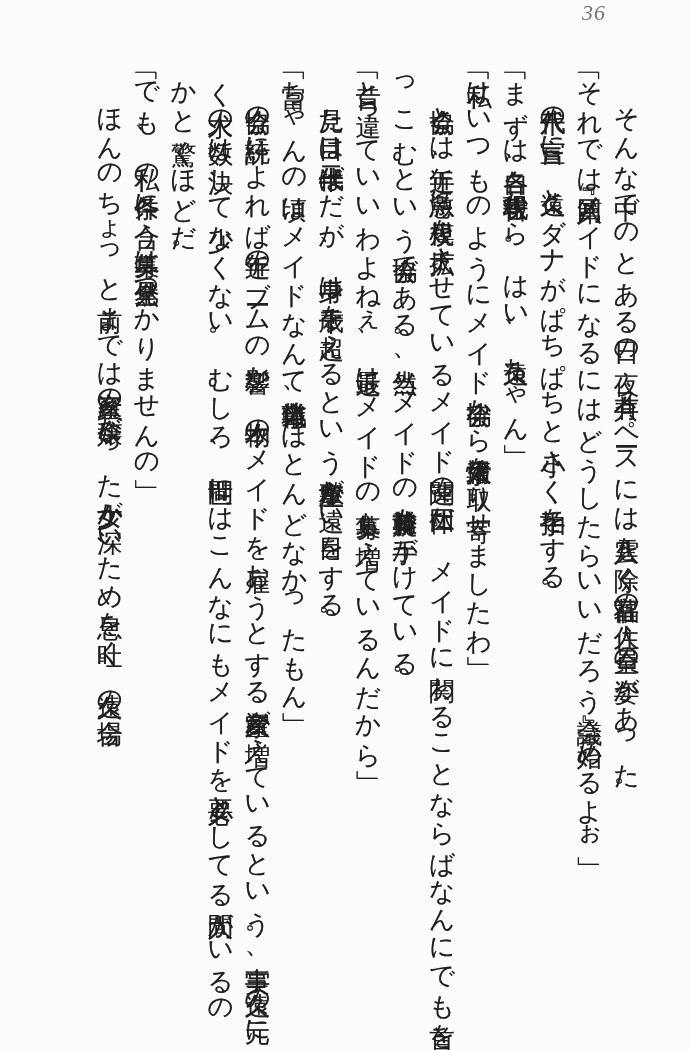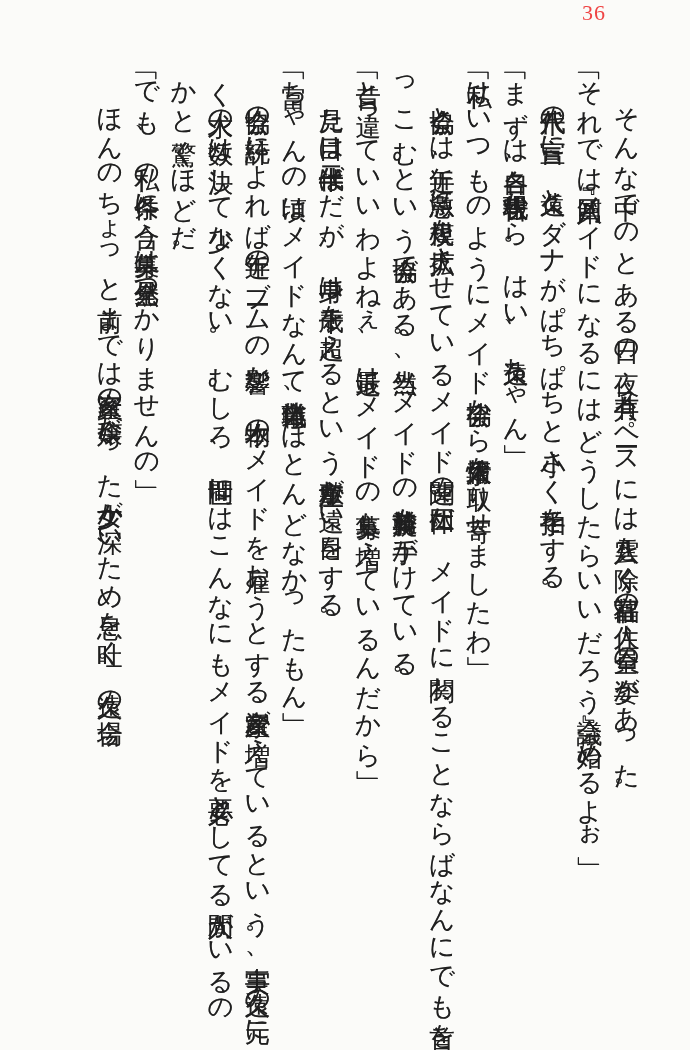--- a/index.html
+++ b/index.html
@@ -16,21 +16,22 @@
   }
   .page {
     position: absolute;
     inset: 0;
   }
   .page-number {
     position: absolute;
     top: 0px;
     left: 582px;
     font-size: 22px;
-    color: #ef4444;
+    font-style: italic;
+    color: #737373;
     letter-spacing: 1px;
   }
   .text-block {
     position: absolute;
     top: 64px;
     right: 46px;
     width: 632px;
     height: 975px;
     writing-mode: vertical-rl;
     text-orientation: mixed;

